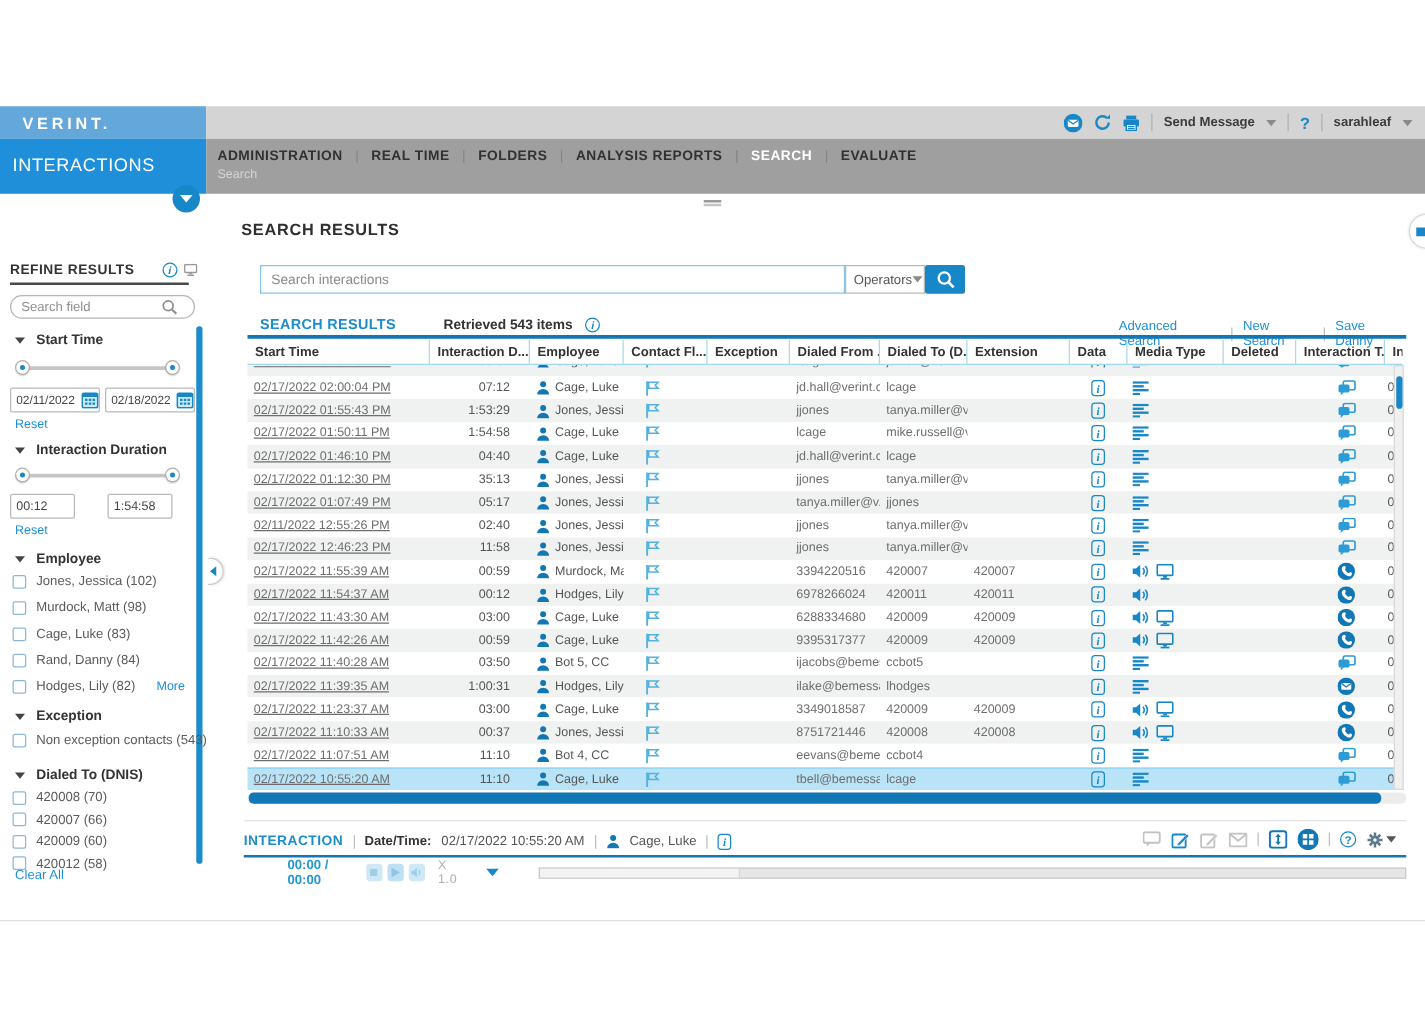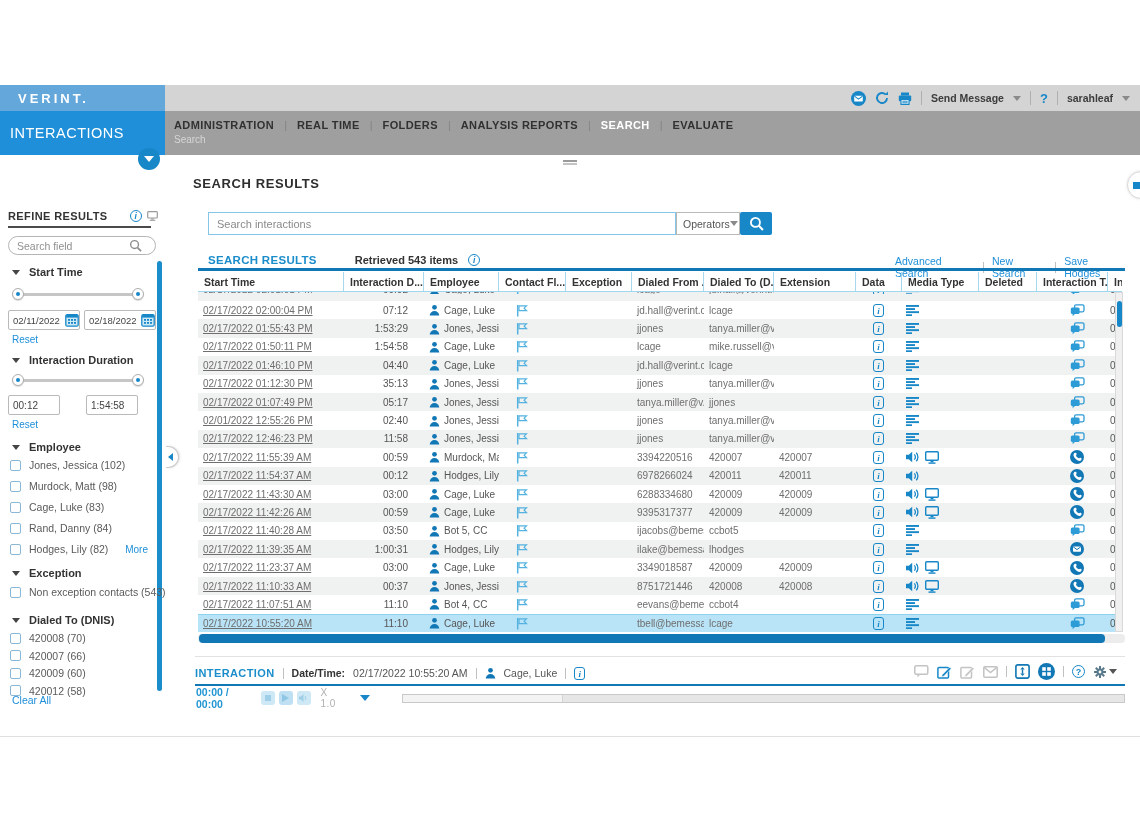--- a/index.html
+++ b/index.html
@@ -111,21 +111,21 @@
   .int-divider { left:195px; top:656px; width:930px; height:1px; background:#e2e2e2; }
   .int-head { left:195px; top:664px; width:930px; height:18px; display:flex; align-items:center; gap:8px; }
   .int-title { color:#1b8dcb; font-weight:bold; font-size:11px; letter-spacing:0.4px; }
   .int-lab { font-weight:bold; color:#333; font-size:10.5px; }
   .int-val { color:#555; font-size:10.5px; }
   .int-tools { position:absolute; right:8px; top:-1px; display:flex; align-items:center; gap:8px; }
   .tool { display:inline-flex; align-items:center; cursor:pointer; }
   .tool.off { cursor:default; }
   .int-bar { left:195px; top:684px; width:930px; height:2px; background:#1177b5; }
   .player { left:196px; top:690px; width:929px; height:16px; display:flex; align-items:center; }
-  .p-time { color:#2196d3; font-weight:bold; font-size:10.5px; }
+  .p-time { color:#2196d3; font-weight:bold; font-size:10.5px;margin-left:34px; }
   .p-btn { width:14px; height:14px; background:#cfe8f5; border-radius:3px; margin-left:4px; display:flex; align-items:center; justify-content:center; }
   .p-speed { color:#b0b0b0; font-size:10px; margin-left:10px; letter-spacing:0.5px; }
   .caret-down-b { width:0; height:0; border-left:5px solid transparent; border-right:5px solid transparent; border-top:6px solid #1787c8; margin-left:14px; }
   .p-bar { margin-left:32px; width:737px; height:9px; border:1px solid #c9c9c9; background:#e6e6e6; position:relative; }
   .p-bar .seg { position:absolute; left:0; top:0; height:100%; width:160px; background:#f3f3f3; border-right:1px solid #d5d5d5; }
 
   .bottom-line { left:0; top:736px; width:1140px; height:1px; background:#e0e0e0; }
 
   .i-badge { display:inline-block; width:11px; height:13px; border:1.5px solid #1787c8; border-radius:3px; color:#1787c8; font-size:9px; font-weight:bold; font-style:italic; text-align:center; line-height:12px; font-family:"Liberation Serif",serif; }
   .help-circle { display:inline-block; width:13px; height:13px; border:1.5px solid #1787c8; border-radius:50%; color:#1787c8; font-size:9px; font-weight:bold; text-align:center; line-height:12px; }
@@ -375,21 +375,21 @@
   <div class="abs res-head">
     <span class="res-title">SEARCH RESULTS</span>
     <span class="res-count">Retrieved 543 items</span>
     <span class="i-circle">i</span>
   </div>
   <div class="abs res-links">
       <span class="link">Advanced Search</span>
       <span class="thin-sep"></span>
       <span class="link">New Search</span>
       <span class="thin-sep"></span>
-      <span class="link">Save Hodges</span>
+      <span class="link">Save Danny</span>
     </div>
   <div class="abs blue-bar"></div>
 
   <div class="abs thead">
       <div class="th" style="width: 146px; flex: 0 0 auto;">Start Time</div>
       <div class="th" style="width: 80px; flex: 0 0 auto;">Interaction D...</div>
       <div class="th" style="width: 75px; flex: 0 0 auto;">Employee</div>
       <div class="th" style="width: 67px; flex: 0 0 auto;">Contact Fl...</div>
       <div class="th" style="width: 66px; flex: 0 0 auto;">Exception</div>
       <div class="th" style="width: 72px; flex: 0 0 auto;">Dialed From ...</div>
@@ -768,21 +768,21 @@
               <rect x="4.6" y="0.8" width="9.4" height="7" rx="1.5" fill="none" stroke="#2d9bd6" stroke-width="1.3"></rect>
               <rect x="0.8" y="3.6" width="8.8" height="6.4" rx="1.5" fill="#2d9bd6"></rect>
               <path d="M2.6 9.8 v2.4 l2.6 -2.4 Z" fill="#2d9bd6"></path>
             </svg>
           </span>
         </div>
         <div class="cell c-in" style="width: 14px; flex: 0 0 auto;">0</div>
       </div>
       <div class="row">
         <div class="cell c-start" style="width: 146px; flex: 0 0 auto;">
-          <span>02/01/2022 12:55:26 PM</span>
+          <span>02/11/2022 12:55:26 PM</span>
         </div>
         <div class="cell c-dur" style="width: 80px; flex: 0 0 auto;">02:40</div>
         <div class="cell c-emp" style="width: 75px; flex: 0 0 auto;">
           <span>
             <svg width="11" height="12" viewBox="0 0 12 12">
               <circle cx="6" cy="3.1" r="2.6" fill="#1177b5"></circle>
               <path d="M0.8 12 a5.2 4.8 0 0 1 10.4 0 Z" fill="#1177b5"></path>
             </svg>
           </span>
           <span>Jones, Jessica</span>

